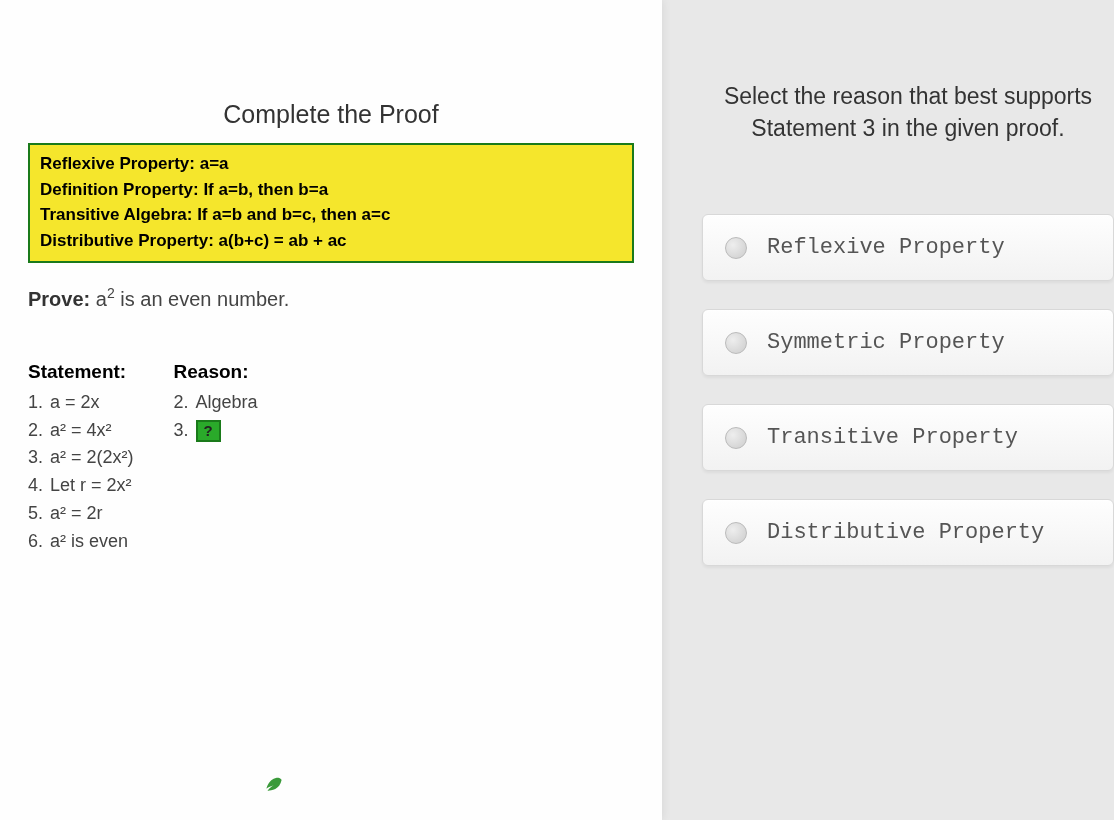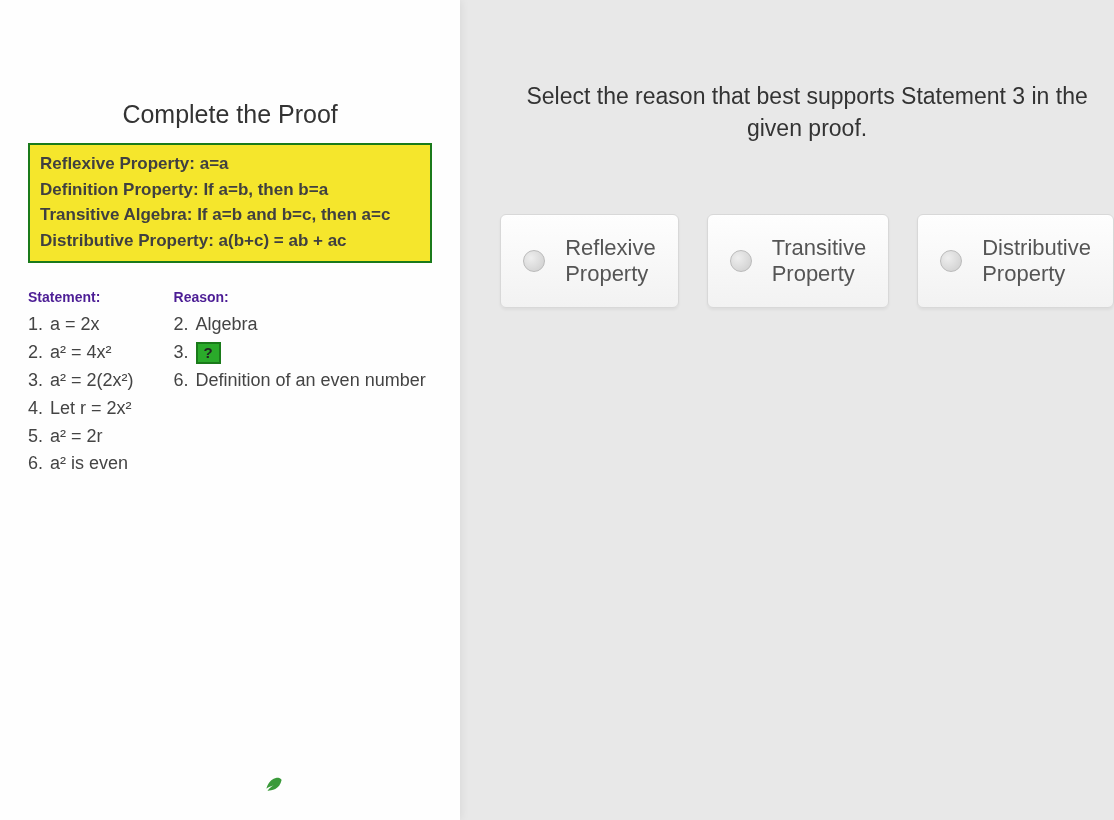--- a/index.html
+++ b/index.html
@@ -28,41 +28,42 @@
       margin-top: 70px;
     }
     .properties-box {
       background: #f5e62c;
       border: 2px solid #1a7a1a;
       padding: 6px 10px 8px 10px;
       margin-bottom: 22px;
     }
     .properties-box div {
       font-size: 17px;
-      color: #404040;
+      color: #000000;
       line-height: 1.5;
       font-weight: 600;
     }
     .given-prove {
       font-size: 20px;
       color: #444;
       margin-bottom: 14px;
     }
     .given-prove strong { font-weight: 700; color:#333; }
     .proof-table {
       display: flex;
       margin-top: 26px;
       gap: 40px;
     }
     .proof-col { }
     .proof-header {
       font-weight: 700;
-      font-size: 14px;
-      color: #4c1d95;
+      font-size: 19px;
+      color: #000000;
       margin-bottom: 6px;
+      margin-top: 24px;
     }
     .proof-list {
       list-style: none;
       font-size: 18px;
       color: #444;
     }
     .proof-list li {
       line-height: 1.55;
     }
     .proof-list li .num {
@@ -89,22 +90,23 @@
     .question-text {
       font-size: 23px;
       color: #333;
       text-align: center;
       line-height: 1.4;
       margin-bottom: 70px;
       padding: 0 10px;
     }
     .answer-list {
       display: flex;
-      flex-direction: row;
+      flex-direction: column;
       gap: 28px;
+      font-family: Liberation Mono, monospace;
     }
     .answer-option {
       background: linear-gradient(#fefefe, #f2f2f2);
       border: 1px solid #d8d8d8;
       border-radius: 6px;
       padding: 20px 22px;
       font-size: 22px;
       color: #555;
       display: flex;
       align-items: center;
@@ -136,59 +138,65 @@
   <div class="complete-title">Complete the Proof</div>
 
   <div class="properties-box">
     <div>Reflexive Property: a=a</div>
     <div>Definition Property: If a=b, then b=a</div>
     <div>Transitive Algebra: If a=b and b=c, then a=c</div>
     <div>Distributive Property: a(b+c) = ab + ac</div>
   </div>
 
 
+  <div class="given-prove">
+    <strong>Prove:</strong><span> a</span><sup>2</sup><span> is an even number.</span>
+  </div>
 
   <div class="proof-table">
     <div class="proof-col">
       <div class="proof-header">Statement:</div>
       <ul class="proof-list">
         <li><span class="num">1.</span><span>a = 2x</span></li>
         <li><span class="num">2.</span><span>a² = 4x²</span></li>
         <li><span class="num">3.</span><span>a² = 2(2x²)</span></li>
         <li><span class="num">4.</span><span>Let r = 2x²</span></li>
         <li><span class="num">5.</span><span>a² = 2r</span></li>
         <li><span class="num">6.</span><span>a² is even</span></li>
       </ul>
     </div>
     <div class="proof-col">
       <div class="proof-header">Reason:</div>
       <ul class="proof-list">
         <li><span class="num">2.</span><span>Algebra</span></li>
         <li><span class="num">3.</span><span class="reason-blank">?</span></li>
-        <li><span class="num">6.</span><span>Definition of an even number</span></li>
       </ul>
     </div>
   </div>
 
   <div class="leaf-icon">
     <svg width="26" height="26" viewBox="0 0 24 24">
       <path d="M17 8 C8 8 6 18 6 18 C6 18 9 16 13 15 C10 16 7 20 7 20 C7 20 18 21 20 10 C20 10 19 8.5 17 8 Z" fill="#3a9a3a"></path>
     </svg>
   </div>
 </div>
 
 <div class="right-panel">
   <div class="question-text">Select the reason that best supports Statement 3 in the given proof.</div>
   <div class="answer-list">
     <div class="answer-option">
       <span class="radio-dot"></span>
       <span>Reflexive Property</span>
     </div>
     <div class="answer-option">
       <span class="radio-dot"></span>
+      <span>Symmetric Property</span>
+    </div>
+    <div class="answer-option">
+      <span class="radio-dot"></span>
       <span>Transitive Property</span>
     </div>
     <div class="answer-option">
       <span class="radio-dot"></span>
       <span>Distributive Property</span>
     </div>
   </div>
 </div>
 
 </body></html>

